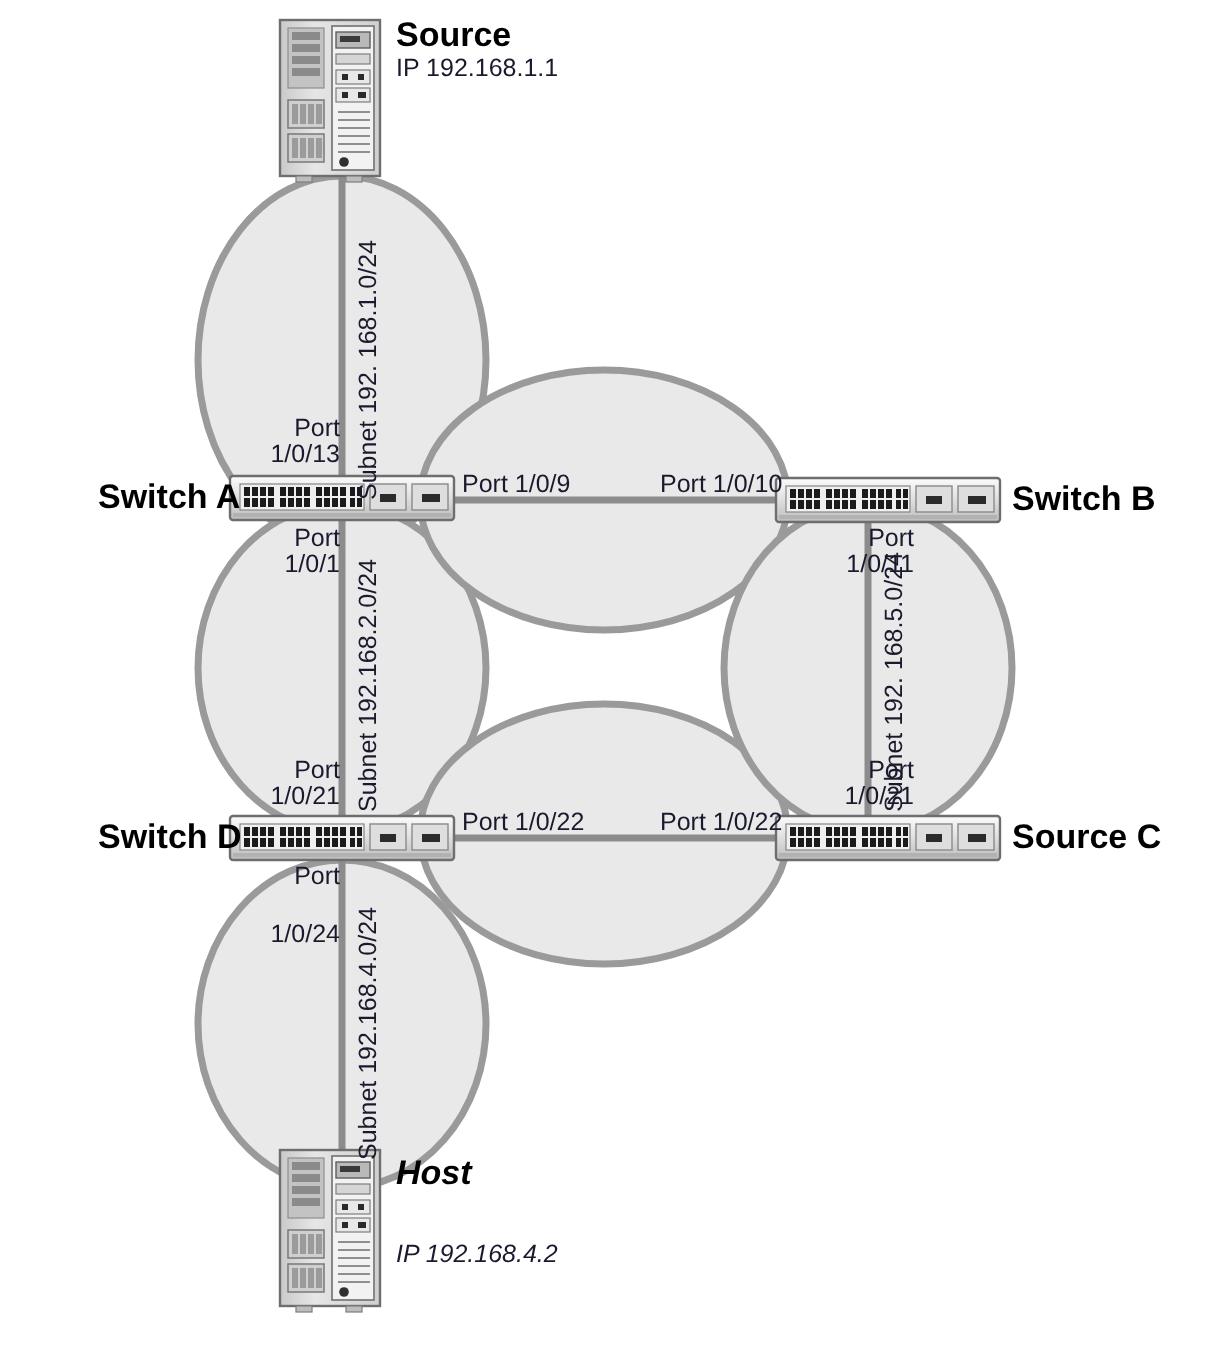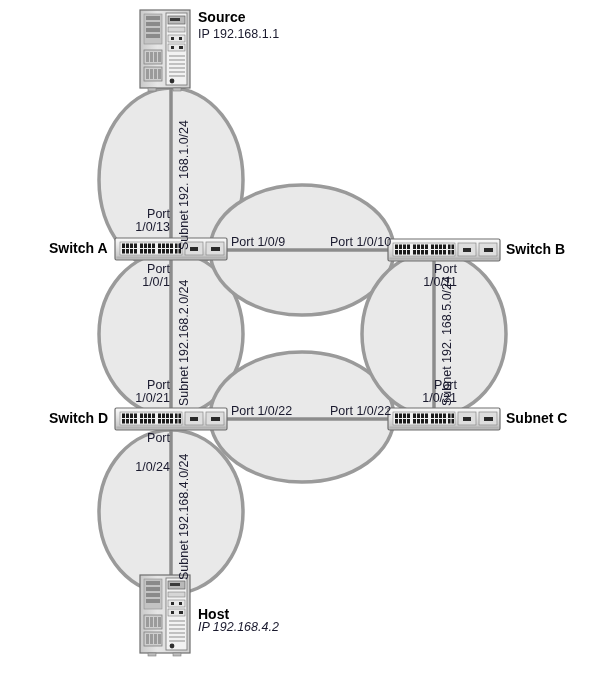--- a/index.html
+++ b/index.html
@@ -29,21 +29,21 @@
   .lbl {
     position: absolute;
     color: #1a1a2e;
     font-size: 12.5px;
     line-height: 13.5px;
     white-space: pre;
     letter-spacing: 0px;
   }
   .lbl.bold {
     font-weight: bold;
-    font-size: 14px;
+    font-size: 17px;
     color: #000000;
   }
   .lbl.center { text-align: right; }
   .lbl.vert {
     transform-origin: 0 0;
     transform: rotate(-90deg);
   }
 </style>
 </head>
 <body>
@@ -341,26 +341,26 @@
       <rect x="75" y="9" width="8" height="4" fill="#2b2b2b"></rect>
       <rect x="91" y="4" width="18" height="13" fill="#dedede" stroke="#8a8a8a" stroke-width="0.7"></rect>
       <rect x="96" y="9" width="9" height="4" fill="#2b2b2b"></rect>
       <rect x="1.5" y="18.5" width="109" height="2" fill="#b2b2b2"></rect>
     </g>
   </svg>
 
   <div class="lbl bold" style="left:198px; top:11px;">Source</div>
   <div class="lbl" style="left:198px; top:28px;">IP 192.168.1.1</div>
 
-  <div class="lbl bold" style="left:198px; top:608px;">Host</div>
+  <div class="lbl bold" style="left:198px; top:580px;font-style:italic;">Host</div>
   <div class="lbl" style="left:198px; top:621px;font-style:italic;">IP 192.168.4.2</div>
 
   <div class="lbl bold" style="left:49px; top:242px;text-align:center;">Switch A</div>
   <div class="lbl bold" style="left:506px; top:243px;">Switch B</div>
-  <div class="lbl bold" style="left:506px; top:412px;">Subnet C</div>
+  <div class="lbl bold" style="left:506px; top:412px;">Source C</div>
   <div class="lbl bold" style="left:49px; top:412px;">Switch D</div>
 
   <div class="lbl vert" style="left:178px; top:250px;">Subnet 192. 168.1.0/24</div>
   <div class="lbl vert" style="left:178px; top:406px;">Subnet 192.168.2.0/24</div>
   <div class="lbl vert" style="left:178px; top:580px;">Subnet 192.168.4.0/24</div>
   <div class="lbl vert" style="left:441px; top:406px;">Subnet 192. 168.5.0/24</div>
 
 
   <div class="lbl center" style="left:118px; top:208px; width:52px;">Port</div>
   <div class="lbl center" style="left:118px; top:221px; width:52px;">1/0/13</div>

